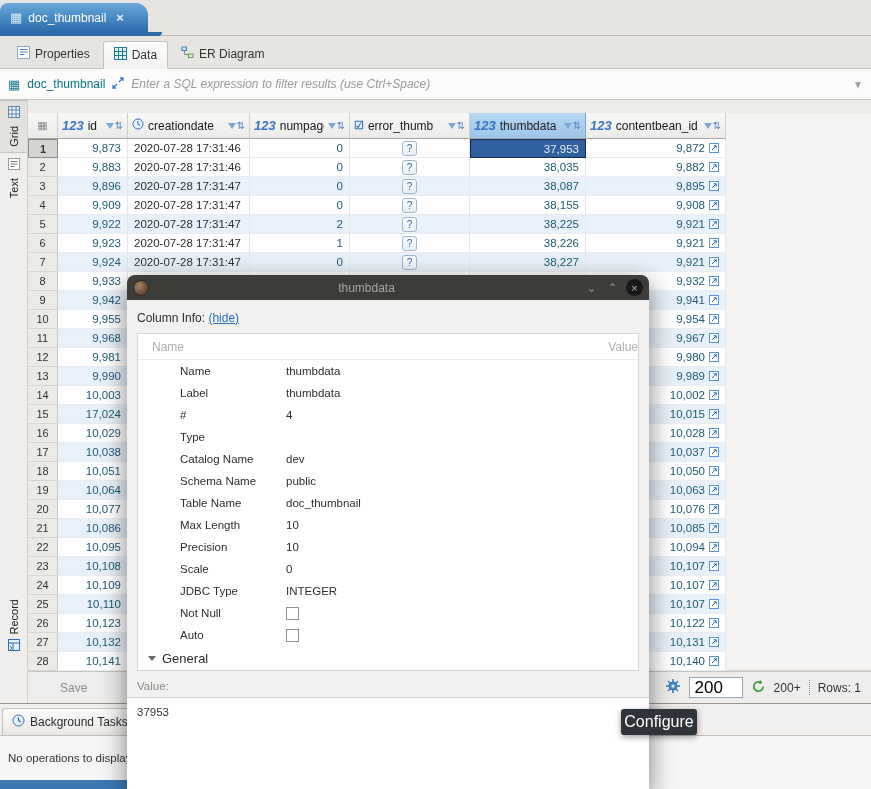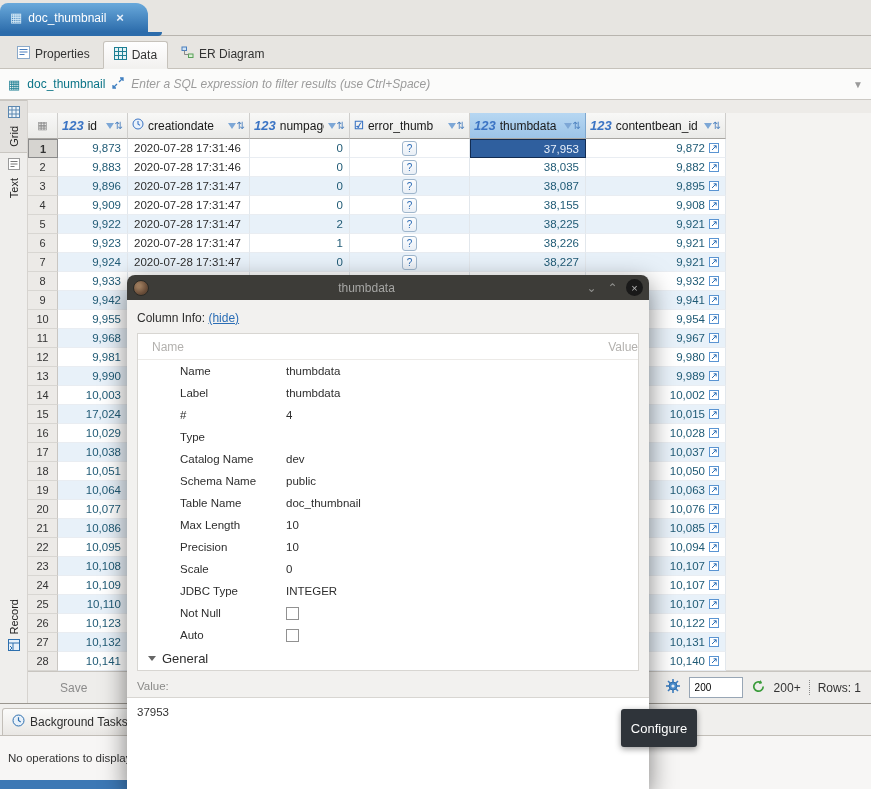--- a/index.html
+++ b/index.html
@@ -60,21 +60,21 @@
   .cell.selcell { background:#2f5f9e; color:#e8f0fa; border:1px solid #122c52;padding-left:32px; }
   .qbtn { width:15px; height:15px; border:1px solid #9fb6cc; border-radius:3px;
     background:linear-gradient(#fcfdfe,#e9eff6); color:#2d6cb5; font-size:10px;
     display:flex; align-items:center; justify-content:center; }
   .extwrap { margin-left:4px; display:inline-flex; }
   #grid-east { position:absolute; left:726px; top:113px; right:0; height:558px; background:#f4f3f1; border-bottom:1px solid #d8d6d2; }
   
   #grid-footer { position:absolute; top:671px; left:28px; right:0; height:32px; background:#eeedeb; border-top:1px solid #c8c5c0; }
   #save-btn { position:absolute; left:32px; top:9px; color:#8b8b8b; }
   #footer-right { position:absolute; right:10px; top:5px; display:flex; align-items:center; gap:8px; }
-  #fetch-size-input { width:54px; height:21px; border:1px solid #98a6b5; background:#fff; padding:0 5px; font-size:10px; font-family:"Liberation Sans",sans-serif; }
+  #fetch-size-input { width:54px; height:21px; border:1px solid #98a6b5; background:#fff; padding:0 5px; font-size:17px; font-family:"Liberation Sans",sans-serif; }
   .footer-sep { width:0; height:15px; border-left:1px dotted #8a8a8a; }
   #fetch-more-label { color:#333; }
   #rows-label { color:#333; }
   
   #bg-panel { position:absolute; top:703px; left:0; right:0; bottom:0; background:#f0efed; border-top:1px solid #9a968f; }
   #bg-content { position:absolute; top:31px; left:0; right:0; bottom:0; background:#f7f6f5; border-top:1px solid #c2beb8; }
   #bg-tab { position:absolute; top:4px; left:2px; height:27px; background:linear-gradient(#fbfbfa,#e9e7e4);
     border:1px solid #c2beb8; border-bottom:none; border-radius:3px 9px 0 0;
     display:flex; align-items:center; gap:5px; padding:0 9px; }
   #bg-message { position:absolute; top:48px; left:8px; font-size:11.5px; color:#333; white-space:nowrap; }
@@ -100,22 +100,22 @@
   .props-header .ph2 { padding-left:2px;text-align:right; }
   .prow { display:grid; grid-template-columns:146px 1fr; height:22px; align-items:center; font-size:11.5px; }
   .pname { padding-left:42px; color:#2e2e2e; }
   .pval { color:#2e2e2e; padding-left:2px; display:flex; align-items:center; }
   .checkbox { width:13px; height:13px; border:1px solid #919191; background:#fff; }
   .general-row { display:flex; align-items:center; gap:6px; height:24px; padding-left:10px; font-size:13px; color:#2e2e2e; }
   .tri { width:0; height:0; border-left:4px solid transparent; border-right:4px solid transparent; border-top:5px solid #666; }
   #dialog-valuelabel { padding:9px 10px 5px; color:#8a8a88; font-size:11.5px; }
   #dialog-valuearea { flex:1; background:#fff; border-top:1px solid #d8d6d2; padding:8px 10px; font-size:11.5px; color:#333; }
   
-  #tooltip-configure { position:absolute; left:621px; top:709px; width:76px; height:38px; z-index:90;
-    background:#2f343a; border-radius:3px; color:#fff; font-size:13px;
+  #tooltip-configure { position:absolute; left:621px; top:709px; width:76px; height:26px; z-index:90;
+    background:#2f343a; border-radius:3px; color:#fff; font-size:16px;
     display:flex; align-items:center; justify-content:center; box-shadow:0 2px 6px rgba(0,0,0,.4); }
 </style>
 </head>
 <body>
 
 <div id="editor-tabbar">
   <div id="editor-tab">
     <span style="color:#d8ecf7;font-size:13px;">▦</span>
     <span>doc_thumbnail</span>
     <span class="closex">×</span>

